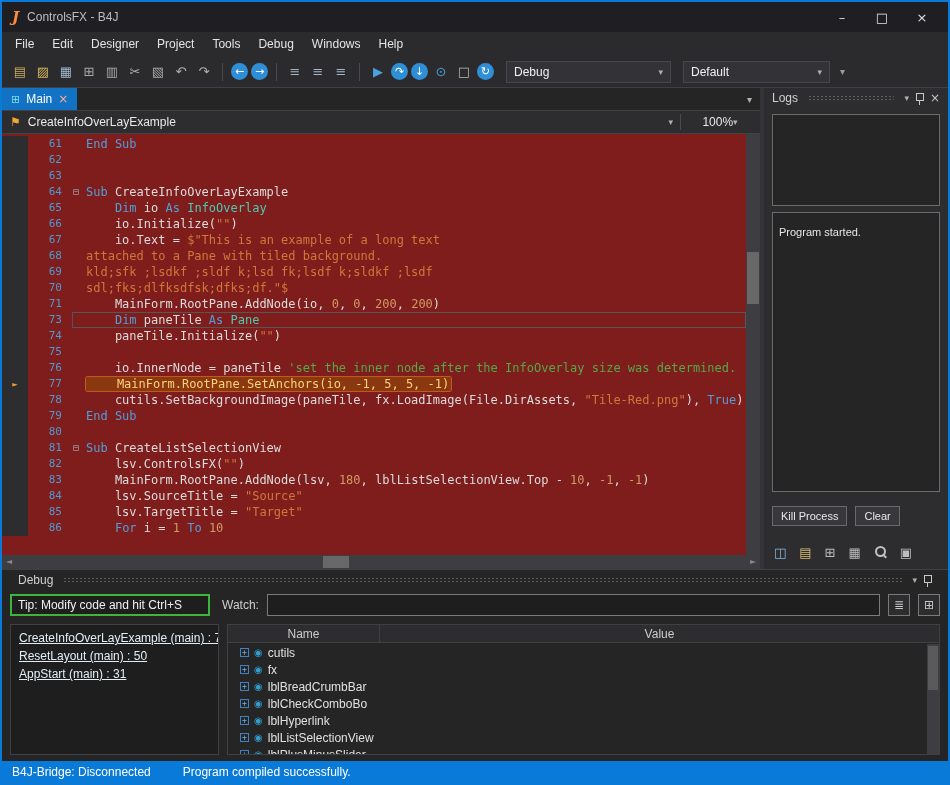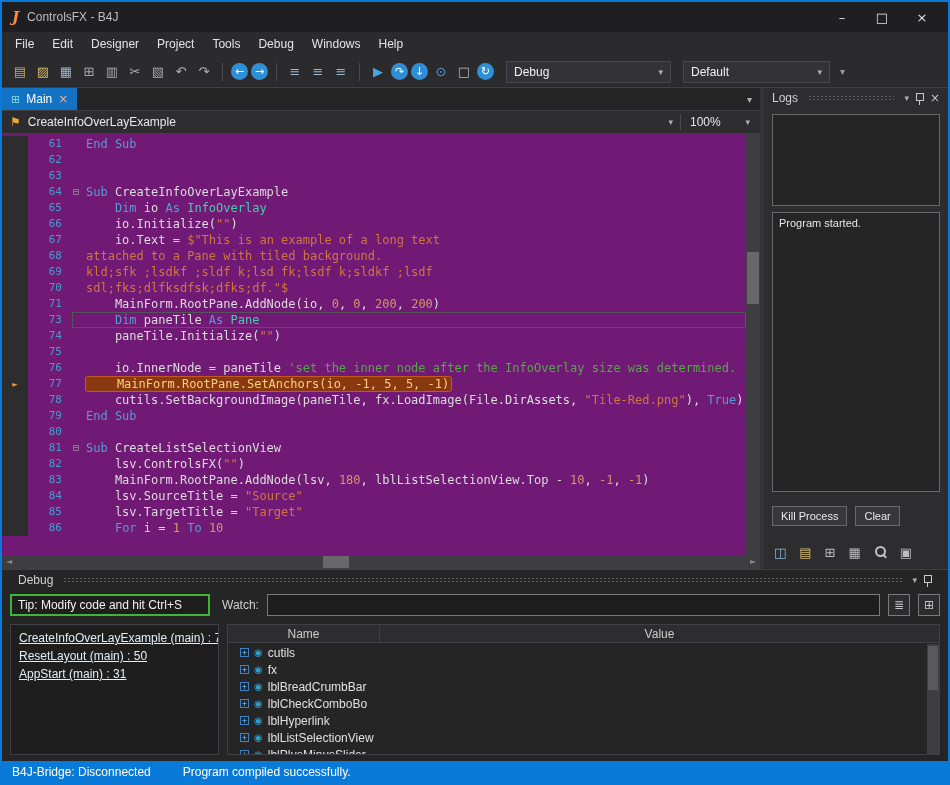--- a/index.html
+++ b/index.html
@@ -42,24 +42,24 @@
   .tabicon{color:#7adce8;font-size:11px;font-family:"DejaVu Sans",sans-serif}
   .tabclose{color:#ffab97;font-size:12px;font-family:"DejaVu Sans",sans-serif}
   .strip-chev{margin-right:8px;color:#b0b0b0;font-size:10px;font-family:"DejaVu Sans",sans-serif}
 
   
   .codeheader{height:24px;flex:none;background:#2d2d30;border-top:1px solid #3f3f46;border-bottom:1px solid #3f3f46;
     display:flex;align-items:center;padding:0 8px;gap:7px}
   .flag{color:#f0a832;font-size:12px;font-family:"DejaVu Sans",sans-serif}
   .modname{color:#e8e8e8}
   .vsep{width:1px;height:16px;background:#4a4a50}
-  .zoombox{width:64px;display:flex;align-items:center;justify-content:space-between;color:#e8e8e8;padding:0 2px}
-
-  
-  .editor{flex:1;position:relative;background:#701a75;min-height:0;overflow:hidden}
+  .zoombox{width:64px;display:flex;align-items:center;justify-content:center;color:#e8e8e8;padding:0 2px}
+
+  
+  .editor{flex:1;position:relative;background:#7f1d1d;min-height:0;overflow:hidden}
   .code-lines{position:absolute;top:0;left:0;right:14px;bottom:0;padding-top:2px;overflow:hidden}
   .code-line{display:flex;height:16px;line-height:16px;font-family:"DejaVu Sans Mono",monospace;font-size:12px;white-space:pre}
   .gutter-cell{width:26px;flex:none;background:#2d2d30;text-align:center;font-size:9px;line-height:16px}
   .has-arrow{color:#f0a030}
   .line-num{width:44px;flex:none;text-align:right;padding-right:10px;color:#4d9ad0;font-size:11px}
   .line-code{flex:1;position:relative;padding-left:14px;color:#dcdcdc;overflow:hidden}
   .boxed{box-shadow:inset 0 0 0 1px #55555a}
   .fold-marker{position:absolute;left:1px;top:0;color:#9a9a9a;font-size:10px}
   .seg-kw{color:#569cd6}
   .seg-txt{color:#dcdcdc}
@@ -81,21 +81,21 @@
   .pin-icon{position:relative;width:9px;height:13px;display:inline-block}
   .pin-icon::before{content:"";position:absolute;top:1px;left:1px;width:6px;height:6px;border:1px solid #c8c8c8}
   .pin-icon::after{content:"";position:absolute;top:9px;left:4px;width:1px;height:4px;background:#c8c8c8}
   .dockclose{color:#c8c8c8;font-size:12px;font-family:"DejaVu Sans",sans-serif}
 
   
   .logspanel{width:184px;flex:none;background:#2d2d30;display:flex;flex-direction:column}
   .logsbody{flex:1;display:flex;flex-direction:column;padding:6px 8px 4px;min-height:0}
   .logbox{background:#252526;border:1px solid #6a6a6a}
   .logbox.empty{height:92px;flex:none;margin-bottom:6px}
-  .logbox.main{height:280px;flex:none;padding:4px 6px;font-size:11px;color:#e6e6e6}
+  .logbox.main{height:280px;flex:none;padding:13px 6px;font-size:11px;color:#e6e6e6}
   .logbuttons{display:flex;gap:8px;margin-top:14px}
   .dbtn{background:#38383c;border:1px solid #6a6a6a;color:#e8e8e8;font-size:11px;padding:3px 8px;font-family:"Liberation Sans",sans-serif}
   .logsicons{margin-top:auto;height:26px;display:flex;align-items:center;gap:13px;padding:0 2px}
   .panel-icon{font-size:13px;font-family:"DejaVu Sans",sans-serif}
   .search-glyph{width:13px;height:14px;position:relative;display:inline-block}
   .search-glyph::before{content:"";position:absolute;top:1px;left:1px;width:7px;height:7px;border:2px solid #c0c0c0;border-radius:50%}
   .search-glyph::after{content:"";position:absolute;width:5px;height:2px;background:#c0c0c0;top:10px;left:8px;transform:rotate(45deg)}
 
   
   .debugpanel{height:192px;flex:none;background:#252526;border-top:1px solid #3f3f46;display:flex;flex-direction:column;padding:0 8px 6px}

